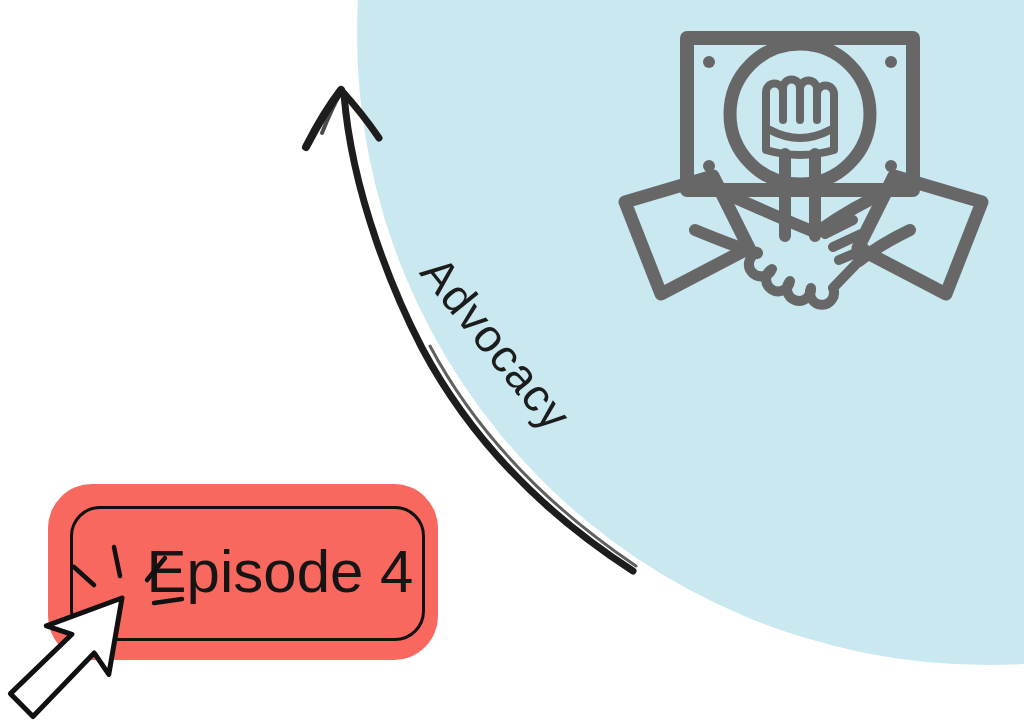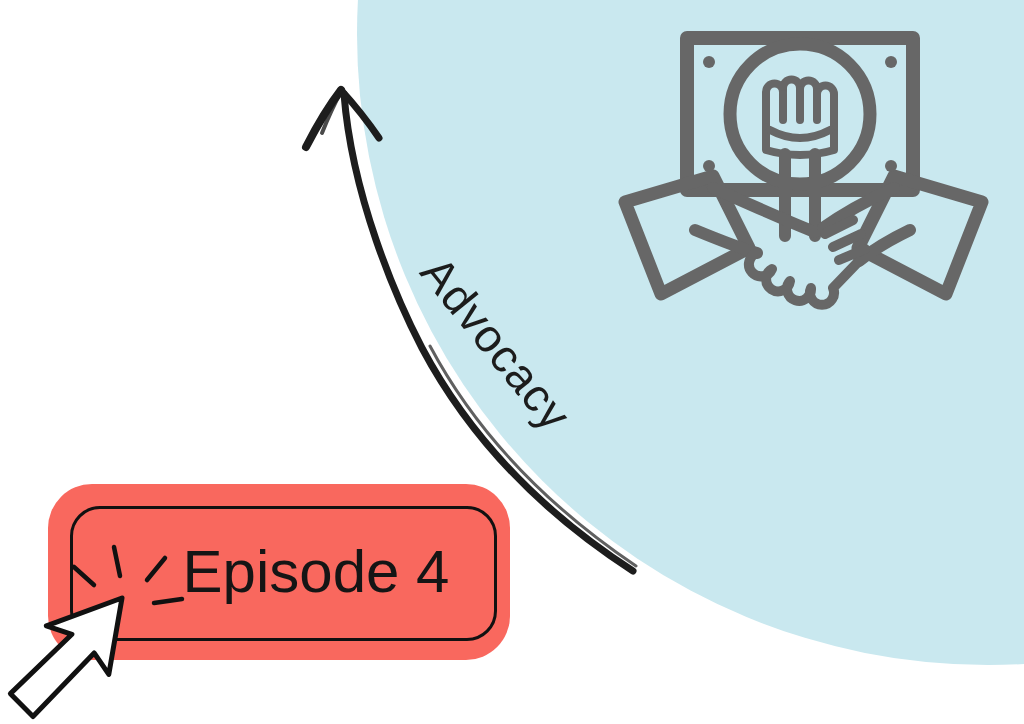--- a/index.html
+++ b/index.html
@@ -11,21 +11,21 @@
     position:absolute;left:357px;top:-597px;width:1262px;height:1262px;
     border-radius:50%;background:#c9e8ef;
   }
   .advocacy-icon{position:absolute;left:617px;top:30px;width:373px;height:370px;}
   .overlay,.cursor-layer{position:absolute;left:0;top:0;width:1024px;height:724px;pointer-events:none;}
   .advocacy-label{
     position:absolute;left:452px;top:246px;font-size:46px;color:#1c1c1c;
     transform:rotate(51deg);transform-origin:left top;letter-spacing:1px;white-space:nowrap;
   }
   .episode-badge{
-    position:absolute;left:48px;top:484px;width:462px;height:176px;
+    position:absolute;left:48px;top:484px;width:390px;height:176px;
     background:#f9685e;border-radius:44px;
     display:flex;align-items:center;justify-content:center;padding-left:74px;box-sizing:border-box;
     cursor:pointer;
   }
   .badge-border{
     position:absolute;left:22px;top:22px;right:13px;bottom:19px;
     border:3.5px solid #111111;border-radius:30px;pointer-events:none;
   }
   .badge-text{font-size:60px;color:#151515;line-height:1;}
 </style>

